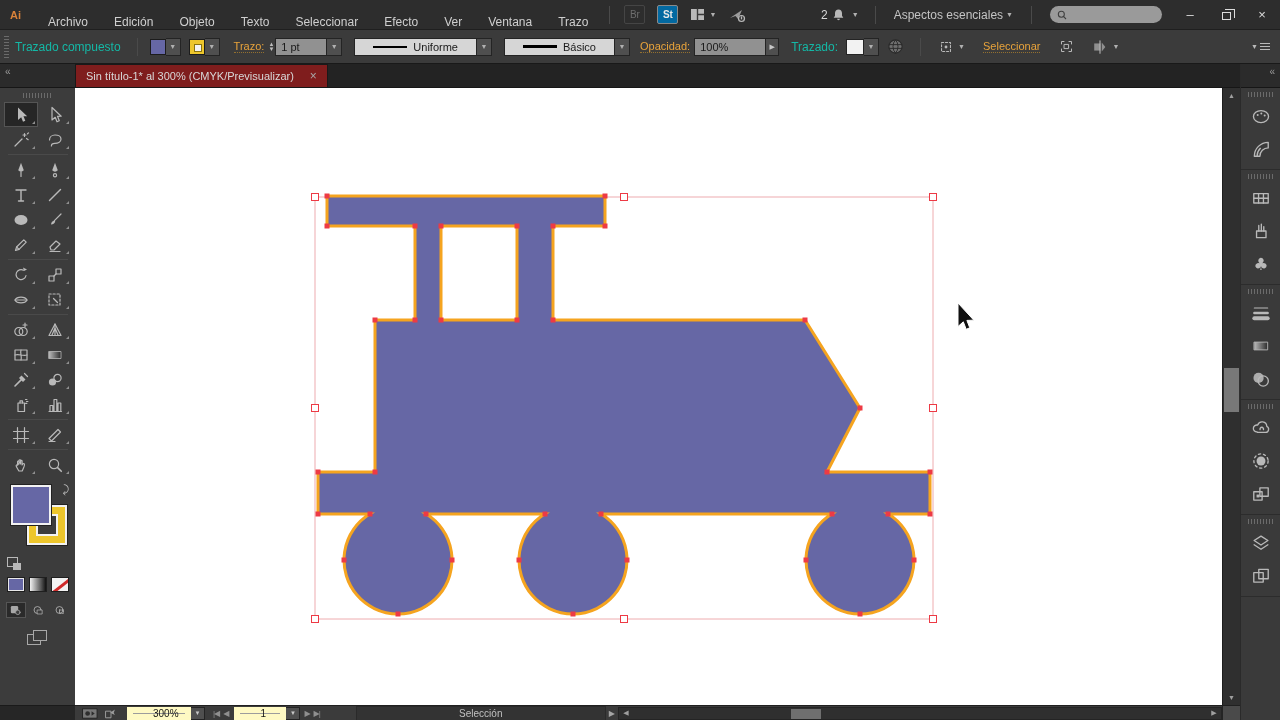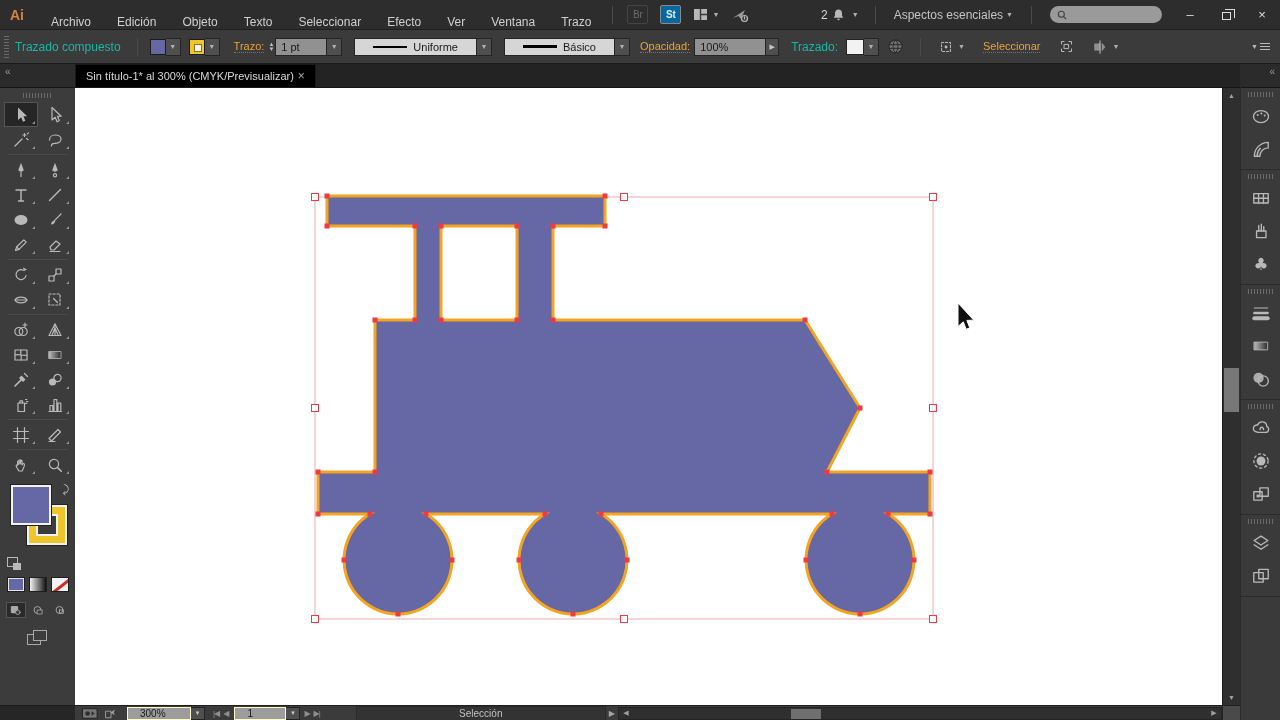--- a/index.html
+++ b/index.html
@@ -5,21 +5,21 @@
   * { box-sizing: border-box; }
   html,body { margin:0; padding:0; }
   body {
     width:1280px; height:720px; overflow:hidden;
     background:#2d2d2d; color:#c8c8c8;
     font-family:"Liberation Sans", sans-serif; font-size:12px;
     -webkit-font-smoothing:antialiased;
   }
   
   .titlebar { height:30px; display:flex; align-items:center; background:#2d2d2d; border-bottom:1px solid #1f1f1f; }
-  .ai-logo { color:#d9823a; font-weight:bold; font-size:14px; padding:0 14px 0 10px; }
+  .ai-logo { color:#d9823a; font-weight:bold; font-size:11px; padding:0 14px 0 10px; }
   .menus { display:flex; height:100%; align-items:flex-end; }
   .menu-item { padding:0 13px; color:#cfcfcf; cursor:default; }
   .tb-sep { width:1px; height:18px; background:#4a4a4a; margin:0 8px; }
   .sq-btn { width:21px; height:19px; border:1px solid #5a5a5a; border-radius:2px;
             display:flex; align-items:center; justify-content:center; font-size:10px; margin:0 6px; }
   .sq-btn.dim { color:#6e6e6e; border-color:#454545; }
   .sq-btn.lit { color:#e8e8e8; background:#0369a1; border-color:#8a8a8a; font-weight:bold; }
   .icon-btn { display:flex; align-items:center; padding:0 6px; color:#b9b9b9; }
   .caret { font-size:7px; color:#b0b0b0; margin-left:3px; }
   .spacer { flex:1; }
@@ -58,21 +58,21 @@
   .panel-menu-btn { margin-left:auto; margin-right:10px; color:#b9b9b9; display:flex; align-items:center; gap:2px;}
   .pm-lines { width:10px; height:8px; background-image:repeating-linear-gradient(#b9b9b9 0 1px, transparent 1px 3px); }
   
   .main { display:flex; height:656px; }
   .left-col { width:75px; display:flex; flex-direction:column; background:#3c3c3c; }
   .center-col { width:1165px; display:flex; flex-direction:column; }
   .right-col { width:40px; display:flex; flex-direction:column; background:#3a3a3a; border-left:1px solid #2a2a2a; }
   
   .tabrow-left { height:24px; background:#2b2b2b; border-bottom:1px solid #161616; color:#9a9a9a; font-size:10px; padding:2px 0 0 5px; letter-spacing:-1px;}
   .tabrow { height:24px; background:#232323; border-bottom:1px solid #161616; display:flex; align-items:flex-end; }
-  .doc-tab { height:23px; background:#000000; border:1px solid #191919; border-bottom:none; display:flex; align-items:center; padding:0 10px; color:#d8d8d8; font-size:11px; gap:4px; }
+  .doc-tab { height:23px; background:#7f1d1d; border:1px solid #191919; border-bottom:none; display:flex; align-items:center; padding:0 10px; color:#d8d8d8; font-size:11px; gap:16px; }
   .tab-close { color:#a8a8a8; font-size:12px; }
   .striprow { height:24px; background:#2b2b2b; border-bottom:1px solid #161616; color:#9a9a9a; font-size:10px; text-align:right; padding:2px 6px 0 0; letter-spacing:-1px;}
   
   .toolbar { flex:1; padding-top:3px; }
   .tgrip { width:30px; height:5px; margin:2px auto 4px auto;
     background-image:repeating-linear-gradient(90deg,#6b6b6b 0 1px, transparent 1px 3px); }
   .tools-grid { display:grid; grid-template-columns:34px 34px; justify-content:center; }
   .tool { position:relative; height:25px; display:flex; align-items:center; justify-content:center; }
   .tool::after { content:""; position:absolute; right:3px; bottom:3px;
     border-left:3px solid transparent; border-bottom:3px solid #8f8f8f; }
@@ -102,21 +102,21 @@
   
   .canvas-wrap { height:617px; display:flex; background:#fff; position:relative; }
   .canvas { width:1147px; height:617px; background:#ffffff; position:relative; }
   .vscroll { width:18px; background:#2f2f2f; border-left:1px solid #1d1d1d; position:relative; }
   .vs-arrow { height:15px; display:flex; align-items:center; justify-content:center; color:#9f9f9f; font-size:7px; }
   .vs-arrow.down { position:absolute; bottom:0; left:0; right:0; }
   .vs-thumb { position:absolute; left:1px; width:15px; top:280px; height:44px; background:#787878; }
   
   .statusbar { height:15px; background:#3b3b3b; border-top:1px solid #202020; display:flex; align-items:center; font-size:10px; color:#b5b5b5; padding-left:4px; }
   .st-icon { margin:0 3px; display:flex; align-items:center; }
-  .st-field { background:#9c9c9c; color:#171717; border:1px solid #fef9c3; height:13px; display:flex; align-items:center; padding:0 12px; }
+  .st-field { background:#9c9c9c; color:#171717; border:6px solid #fef9c3; height:13px; display:flex; align-items:center; padding:0 20px; }
   .st-drop { width:14px; height:13px; background:#4f4f4f; border:1px solid #242424; border-left:none; display:flex; align-items:center; justify-content:center; font-size:6px; color:#c8c8c8;}
   .st-nav { margin:0 2px; color:#8f8f8f; font-size:8px; letter-spacing:-1px;}
   .st-display { width:250px; height:15px; margin-left:34px; background:#333; border:1px solid #2a2a2a; display:flex; align-items:center; justify-content:center; color:#c0c0c0; }
   .st-expand { margin:0 3px; color:#a5a5a5; font-size:8px; }
   .hscroll { flex:1; height:13px; background:#2f2f2f; border:1px solid #242424; position:relative; display:flex; align-items:center; }
   .hs-arrow { width:14px; text-align:center; color:#9f9f9f; font-size:7px; }
   .hs-arrow.right { position:absolute; right:0; }
   .hs-thumb { position:absolute; left:172px; top:1px; width:30px; height:10px; background:#6f6f6f; }
   .st-corner { width:18px; height:15px; background:#4a4a4a; border-left:1px solid #242424; }
   

